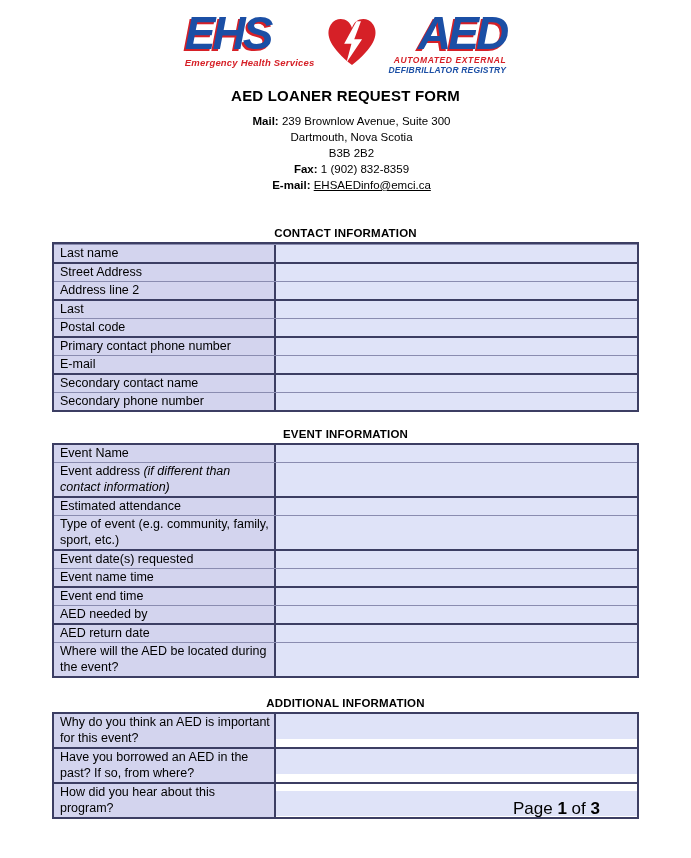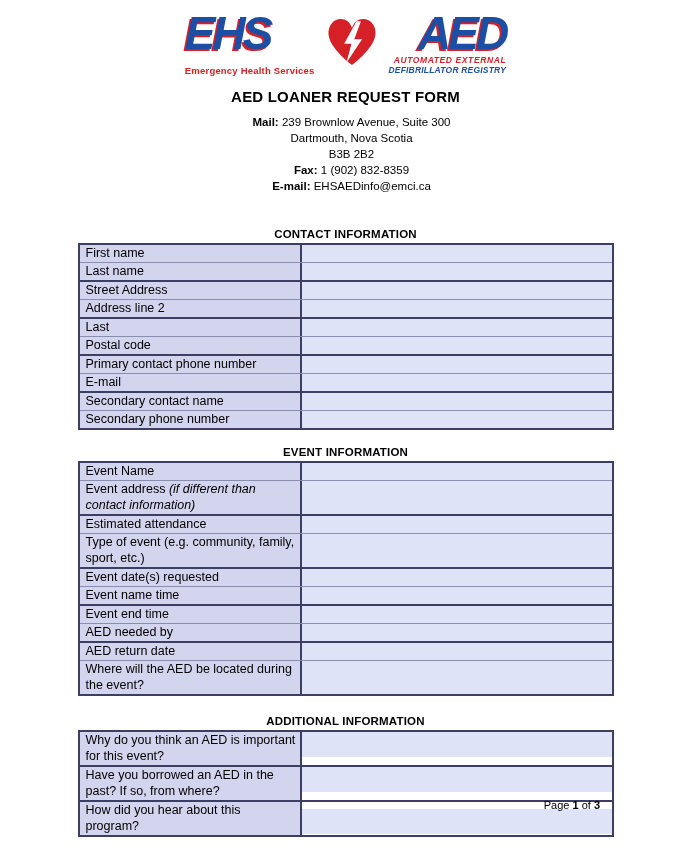--- a/index.html
+++ b/index.html
@@ -20,37 +20,37 @@
   
   .logo-row{display:flex;justify-content:center;align-items:flex-start;padding-top:13px;}
   .ehs-block{text-align:left;margin-right:4px;}
   .logo-word{
     font-size:46px;font-weight:bold;font-style:italic;line-height:40px;
     letter-spacing:-3px;color:var(--logo-blue);
     text-shadow:-2px 2px 0 var(--logo-red);
     white-space:nowrap;
   }
   .ehs-tagline{
-    color:var(--logo-red);font-size:9.5px;font-weight:bold;
-    margin-top:12px;letter-spacing:0.2px;white-space:nowrap;
+    color:var(--logo-red);font-size:9.5px;font-weight:bold;font-style:italic;
+    margin-top:4px;letter-spacing:0.2px;white-space:nowrap;
   }
   .heart-wrap{margin:2px 6px 0 6px;}
   .aed-block{text-align:right;margin-left:2px;}
   .aed-taglines{margin-top:2px;line-height:10px;}
   .aed-tag1{color:var(--logo-red);font-size:8.5px;font-weight:bold;font-style:italic;letter-spacing:0.6px;white-space:nowrap;}
   .aed-tag2{color:var(--logo-blue);font-size:8.5px;font-weight:bold;font-style:italic;letter-spacing:0.2px;white-space:nowrap;}
 
   
   .form-title{text-align:center;font-weight:bold;font-size:15px;margin-top:12px;letter-spacing:0.2px;}
   .address{text-align:center;font-size:11.5px;line-height:16px;margin-top:9px;padding-left:12px;}
   .address b{font-weight:bold;}
-  .u{}
-
-  
-  .section{width:536px;margin:0 auto;}
+  .u{text-decoration:underline;}
+
+  
+  .section{width:587px;margin:0 auto;}
   .section-heading{text-align:center;font-weight:bold;font-size:11.5px;letter-spacing:0.2px;margin-bottom:3px;}
   .s0{margin-top:34px;}
   .s1{margin-top:16px;}
   .s2{margin-top:19px;}
   .tbl{border:2px solid var(--border-dark);}
   .row{display:flex;box-sizing:border-box;}
   .row.h1{min-height:16.4px;}
   .row.h2{min-height:32.6px;}
   .sep-thin{border-top:1px solid var(--sep);}
   .sep-thick{border-top:2px solid var(--border-dark);justify-content:flex-end;}
@@ -60,21 +60,21 @@
     padding:0 4px 1px 6px;font-size:12.5px;line-height:16px;
   }
   .cell-label .it{font-style:italic;}
   .cell-value{flex:1;background:var(--input-bg);position:relative;}
   .cell-value.plain{background:#ffffff;}
   .field-area{position:absolute;left:0;right:0;background:var(--input-bg);}
   .field-top{top:0;height:25px;}
   .field-bottom{bottom:1px;height:25px;}
 
   
-  .page-footer{position:absolute;top:799px;right:91px;font-size:11px;text-align:right;}
+  .page-footer{position:absolute;top:799px;right:91px;font-size:17px;text-align:right;}
   .page-footer b{font-weight:bold;}
 </style>
 </head>
 <body>
 
 <div class="page">
 
   <div class="logo-row">
     <div class="ehs-block">
       <div class="logo-word">EHS</div>
@@ -110,24 +110,20 @@
     </div>
     <div>
       <b>E-mail:</b>
       <span class="u">EHSAEDinfo@emci.ca</span>
     </div>
   </div>
 
   <div class="section s0">
     <div class="section-heading">CONTACT INFORMATION</div>
     <div class="tbl">
-        <div class="row h1">
-          <div class="cell-label"><span>First name</span></div>
-          <div class="cell-value"></div>
-        </div>
         <div class="row h1 sep-thin">
           <div class="cell-label"><span>Last name</span></div>
           <div class="cell-value"></div>
         </div>
         <div class="row h1 sep-thick">
           <div class="cell-label"><span>Street Address</span></div>
           <div class="cell-value"></div>
         </div>
         <div class="row h1 sep-thin">
           <div class="cell-label"><span>Address line 2</span></div>

